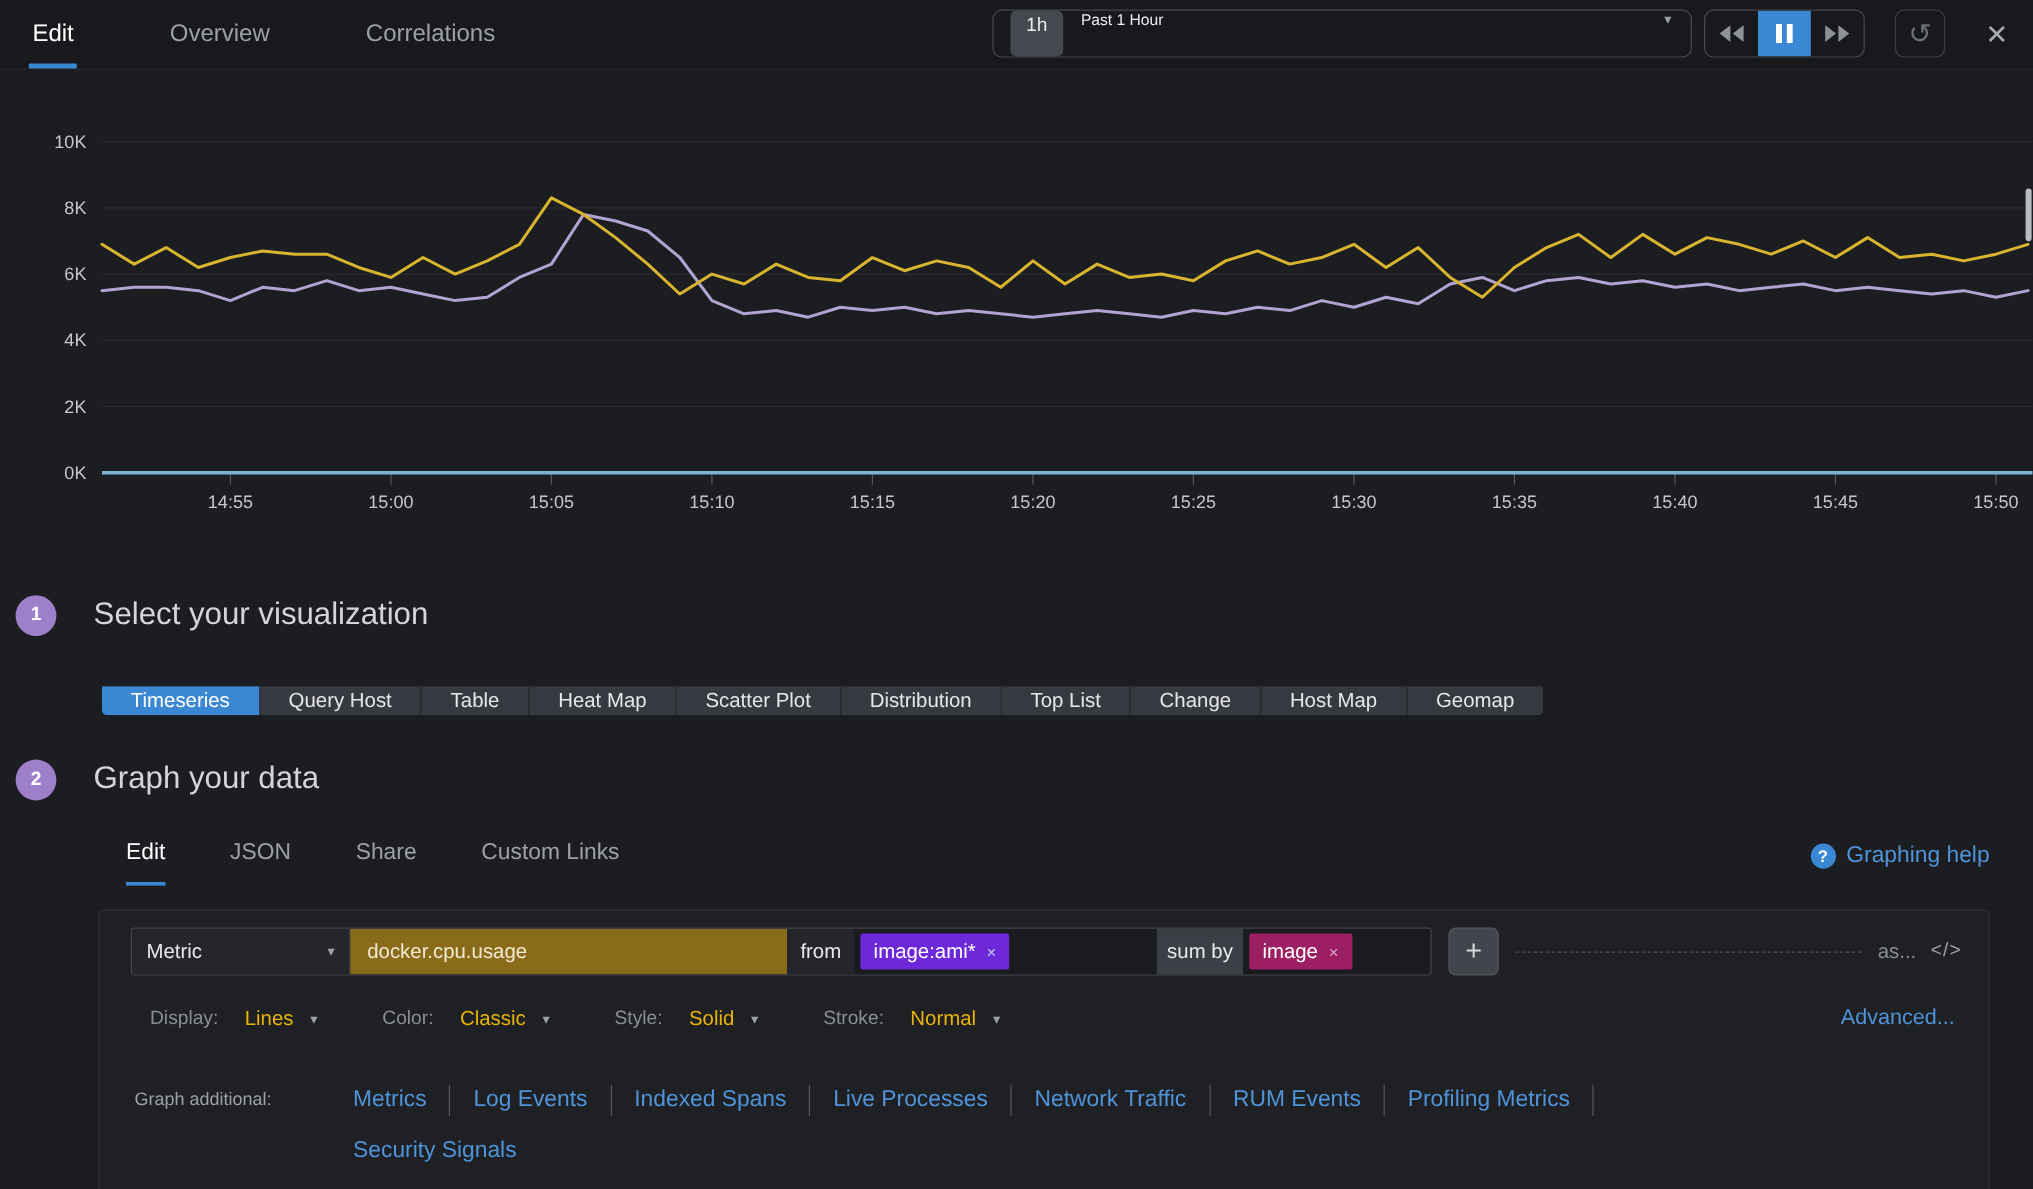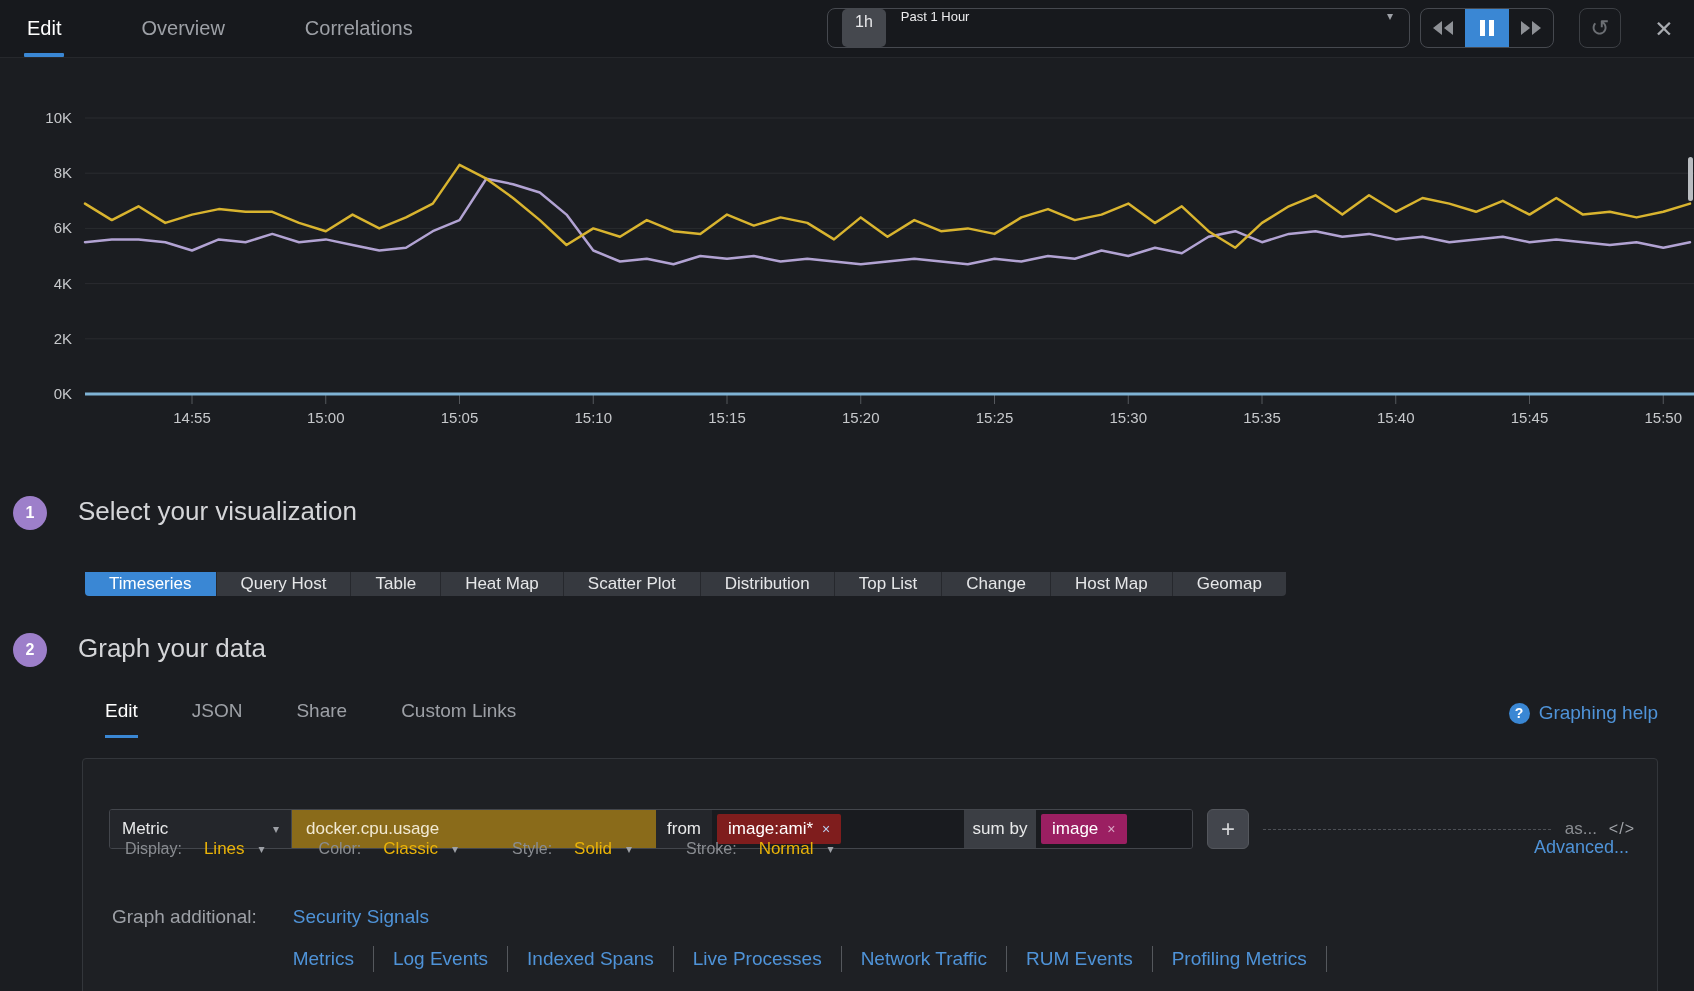--- a/index.html
+++ b/index.html
@@ -50,49 +50,49 @@
   .ed-tab{margin-right:54px;font-size:19px;color:#9da0a6;position:relative;padding-bottom:16px;cursor:pointer;white-space:nowrap;}
   .ed-tab.active{color:#fff;}
   .ed-tab.active::after{content:"";position:absolute;left:0;right:0;bottom:0;height:3px;background:#3a87d4;}
   .help-link{position:absolute;top:702px;right:36px;display:flex;gap:9px;align-items:center;color:#4f93d8;font-size:19px;cursor:pointer;}
   .q-icon{width:21px;height:21px;border-radius:50%;background:#3a87d4;color:#fff;font-size:14px;font-weight:bold;
           display:flex;align-items:center;justify-content:center;}
 
   
   .query-panel{position:absolute;left:82px;top:758px;width:1576px;height:300px;background:#1e2024;
                border:1px solid #33363b;border-radius:4px 4px 0 0;}
-  .metric-row{position:absolute;left:26px;top:14px;right:22px;height:40px;display:flex;align-items:center;margin-top:36px;}
+  .metric-row{position:absolute;left:26px;top:14px;right:22px;height:40px;display:flex;align-items:center;}
   .query-strip{display:flex;height:40px;border:1px solid #43464c;border-radius:3px;overflow:hidden;}
   .cell{display:flex;align-items:center;font-size:17px;height:100%;}
   .cell-source{width:182px;background:#24262b;padding:0 12px;border-right:1px solid #43464c;}
   .cell-source .caret{margin-left:auto;}
   .cell-metric{width:364px;background:#8a6b1a;color:#f1e9d2;padding:0 14px;}
   .cell-from{width:56px;background:#24262b;justify-content:center;color:#e8e9ea;}
   .cell-filter{width:252px;background:#191b1f;padding:0 5px;}
   .cell-sumby{width:72px;background:#3b3e44;justify-content:center;}
   .cell-group{width:156px;background:#191b1f;padding:0 5px;}
   .tag{display:flex;align-items:center;gap:9px;border-radius:2px;color:#fff;font-size:17px;padding:5px 11px;cursor:pointer;}
-  .tag-blue{background:#7f1d1d;justify-content:center;}
+  .tag-blue{background:#6d28d9;justify-content:center;}
   .tag-blue .x{color:#bcd0f0;}
   .tag-magenta{background:#9b1f62;}
   .tag-magenta .x{color:#d9a8c4;}
   .x{font-size:14px;}
   .add-btn{margin-left:14px;width:42px;height:40px;background:#42454c;border:1px solid #54575d;border-radius:6px;
            color:#d4d5d8;font-size:24px;line-height:1;display:flex;align-items:center;justify-content:center;cursor:pointer;flex:none;}
   .dash-line{flex:1;border-top:1px dashed #4c4f55;height:0;margin:0 14px;}
   .as-label{color:#8a8d92;font-size:17px;margin-right:12px;white-space:nowrap;}
   .code-icon{color:#a0a3a8;font-size:16px;letter-spacing:1px;white-space:nowrap;}
   .display-row{position:absolute;left:42px;top:76px;height:28px;display:flex;align-items:center;}
   .opt{display:flex;align-items:center;margin-right:54px;cursor:pointer;}
   .opt-label{color:#8a8d92;font-size:16px;}
   .opt-value{color:#eab308;font-size:17px;margin-left:22px;}
   .opt .caret{margin-left:14px;}
   .advanced-link{position:absolute;right:28px;top:78px;color:#4f93d8;font-size:18px;cursor:pointer;}
   .additional{position:absolute;left:29px;top:144px;right:60px;display:flex;align-items:flex-start;}
-  .add-label{color:#9da0a6;font-size:19px;margin-right:36px;white-space:nowrap;line-height:28px;}
+  .add-label{color:#9da0a6;font-size:15px;margin-right:68px;white-space:nowrap;line-height:28px;}
   .links-wrap{display:flex;flex-direction:column;}
   .link-row{display:flex;align-items:center;margin-bottom:14px;}
   .g-link{color:#4f93d8;font-size:19px;line-height:28px;cursor:pointer;white-space:nowrap;}
   .sep{width:1px;height:26px;background:#55585d;margin:0 19px;}
 
   .scroll-thumb{position:absolute;right:1px;top:157px;width:5px;height:44px;background:#b9bcc0;border-radius:3px;}
 </style>
 </head>
 <body>
 
@@ -270,36 +270,36 @@
           <span class="opt-value">Normal</span>
           <span class="caret">▾</span>
         </div>
       </div>
     <span class="advanced-link">Advanced...</span>
 
     <div class="additional">
       <span class="add-label">Graph additional:</span>
       <div class="links-wrap" id="additional-links">
           <div class="link-row">
+            <span class="g-link">Metrics</span>
+            <span class="sep"></span>
+            <span class="g-link">Log Events</span>
+            <span class="sep"></span>
+            <span class="g-link">Indexed Spans</span>
+            <span class="sep"></span>
+            <span class="g-link">Live Processes</span>
+            <span class="sep"></span>
+            <span class="g-link">Network Traffic</span>
+            <span class="sep"></span>
+            <span class="g-link">RUM Events</span>
+            <span class="sep"></span>
+            <span class="g-link">Profiling Metrics</span>
+            <span class="sep"></span>
+          </div>
+          <div class="link-row">
             <span class="g-link">Security Signals</span>
           </div>
-          <div class="link-row">
-            <span class="g-link">Metrics</span>
-            <span class="sep"></span>
-            <span class="g-link">Log Events</span>
-            <span class="sep"></span>
-            <span class="g-link">Indexed Spans</span>
-            <span class="sep"></span>
-            <span class="g-link">Live Processes</span>
-            <span class="sep"></span>
-            <span class="g-link">Network Traffic</span>
-            <span class="sep"></span>
-            <span class="g-link">RUM Events</span>
-            <span class="sep"></span>
-            <span class="g-link">Profiling Metrics</span>
-            <span class="sep"></span>
-          </div>
         </div>
     </div>
   </div>
 
   <div class="scroll-thumb"></div>
 </div>
 
 </body></html>

